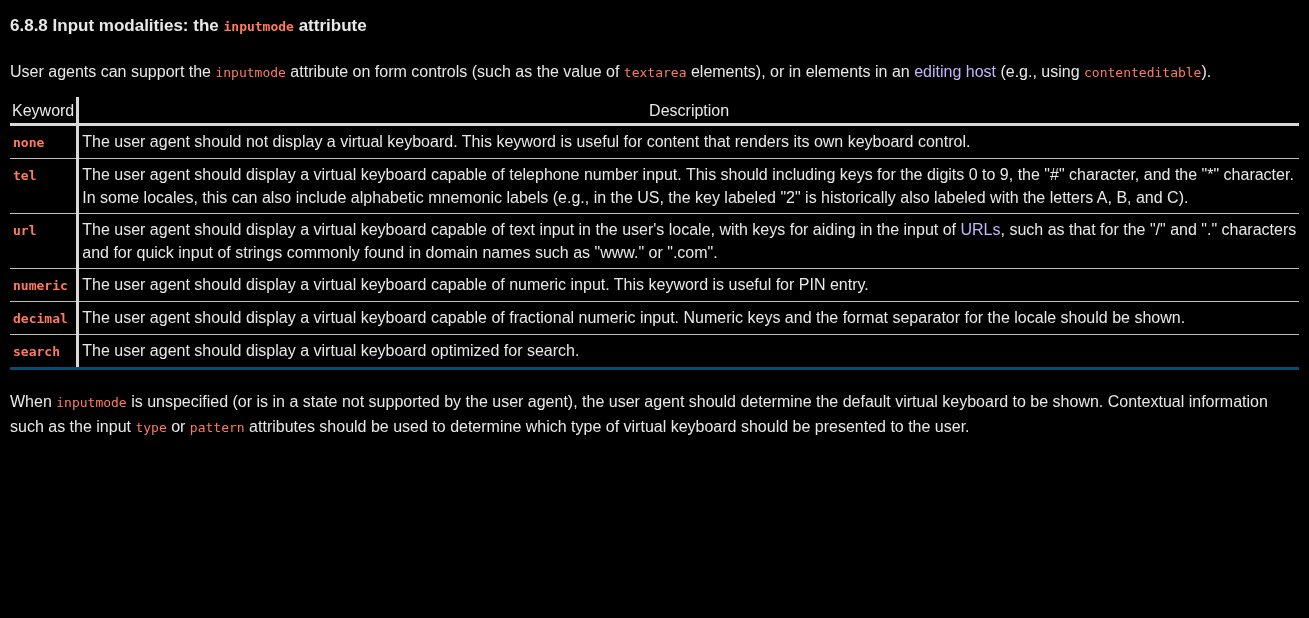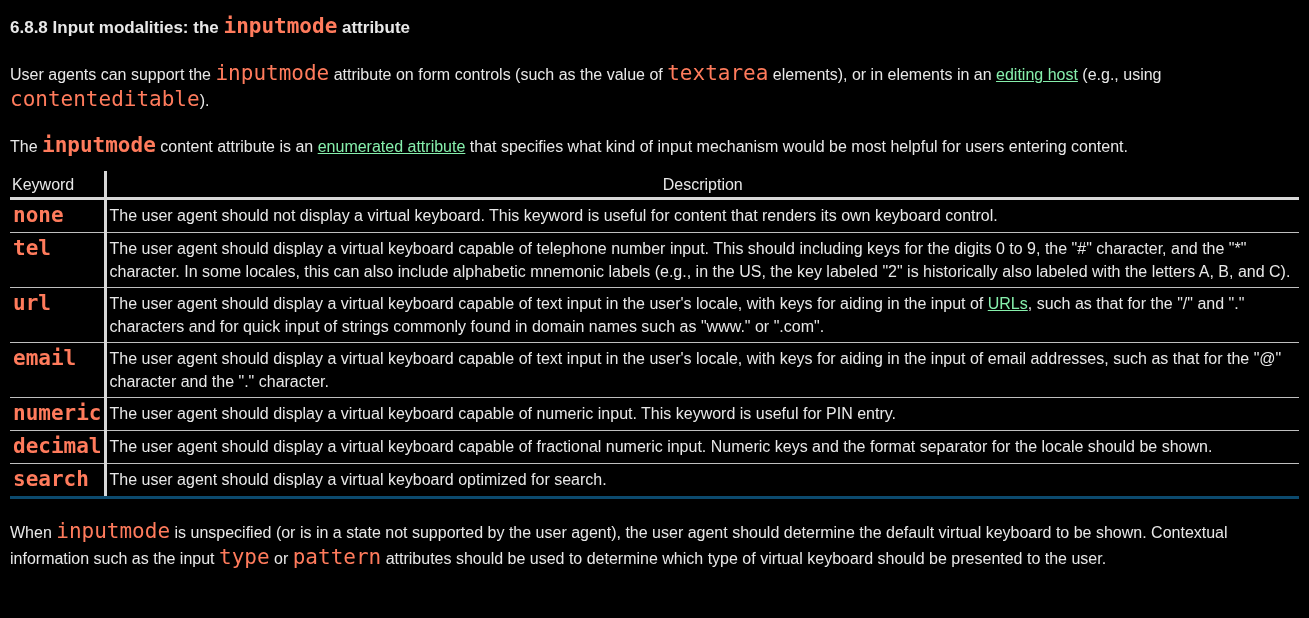--- a/index.html
+++ b/index.html
@@ -2,42 +2,41 @@
 <html><head>
 <meta charset="utf-8">
 <style>
   html, body { margin:0; padding:0; background:#000; }
   body { width:1309px; height:618px; overflow:hidden; color:#e8e8e8; font-family:"Liberation Sans", sans-serif; font-size:16px; }
   .wrap { padding:0 10px; }
   h3 { margin:0; padding-top:15px; font-size:17px; font-weight:bold; line-height:22px; color:#e8e8e8; }
   p { margin:0; line-height:24px; }
   .p1 { margin-top:22px; }
   .p2 { margin-top:20px; }
-  code { font-family:"DejaVu Sans Mono", monospace; color:#ff7b5c; font-size:21px; }
+  code { font-family:"DejaVu Sans Mono", monospace; color:#ff7b5c; font-size:13px; }
   code.b { font-weight:bold; }
-  a { color:#86efac; text-decoration:underline; }
+  a { color:#c4b5fd; }
   table { margin-top:12px; border-collapse:collapse; width:1289px; }
   th { font-size:16px; font-weight:normal; text-align:left; padding:5px 2px 3px 2px; border-bottom:3px solid #d8d8d8; }
   th.desc { text-align:center; }
   th.kw, td.kw { border-right:3px solid #d8d8d8; white-space:nowrap; }
   td { vertical-align:top; padding:4px 2px 4px 3px; line-height:23px; border-bottom:1px solid #bfbfbf; }
   td.kw code { font-weight:bold; }
   tr.last td { border-bottom:3px solid #0c4a6e;margin-top:8px; }
   .p3 { margin-top:20px; }
   .p4 { margin-top:20px; }
 </style>
 </head>
 <body>
 
 <div class="wrap">
   <h3><span>6.8.8 Input modalities: the </span><code class="b">inputmode</code><span> attribute</span></h3>
 
   <p class="p1"><span>User agents can support the </span><code>inputmode</code><span> attribute on form controls (such as the value of </span><code>textarea</code><span> elements), or in elements in an </span><a>editing host</a><span> (e.g., using </span><code>contenteditable</code><span>).</span></p>
 
-  <p class="p2"><span>The </span><code class="b">inputmode</code><span> content attribute is an </span><a>enumerated attribute</a><span> that specifies what kind of input mechanism would be most helpful for users entering content.</span></p>
 
   <table>
     <thead>
       <tr>
         <th class="kw">Keyword</th>
         <th class="desc">Description</th>
       </tr>
     </thead>
     <tbody>
       <tr>
@@ -46,24 +45,20 @@
       </tr>
       <tr>
         <td class="kw"><code>tel</code></td>
         <td>The user agent should display a virtual keyboard capable of telephone number input. This should including keys for the digits 0 to 9, the "#" character, and the "*" character. In some locales, this can also include alphabetic mnemonic labels (e.g., in the US, the key labeled "2" is historically also labeled with the letters A, B, and C).</td>
       </tr>
       <tr>
         <td class="kw"><code>url</code></td>
         <td><span>The user agent should display a virtual keyboard capable of text input in the user's locale, with keys for aiding in the input of </span><a>URLs</a><span>, such as that for the "/" and "." characters and for quick input of strings commonly found in domain names such as "www." or ".com".</span></td>
       </tr>
       <tr>
-        <td class="kw"><code>email</code></td>
-        <td>The user agent should display a virtual keyboard capable of text input in the user's locale, with keys for aiding in the input of email addresses, such as that for the "@" character and the "." character.</td>
-      </tr>
-      <tr>
         <td class="kw"><code>numeric</code></td>
         <td>The user agent should display a virtual keyboard capable of numeric input. This keyword is useful for PIN entry.</td>
       </tr>
       <tr>
         <td class="kw"><code>decimal</code></td>
         <td>The user agent should display a virtual keyboard capable of fractional numeric input. Numeric keys and the format separator for the locale should be shown.</td>
       </tr>
       <tr class="last">
         <td class="kw"><code>search</code></td>
         <td>The user agent should display a virtual keyboard optimized for search.</td>

